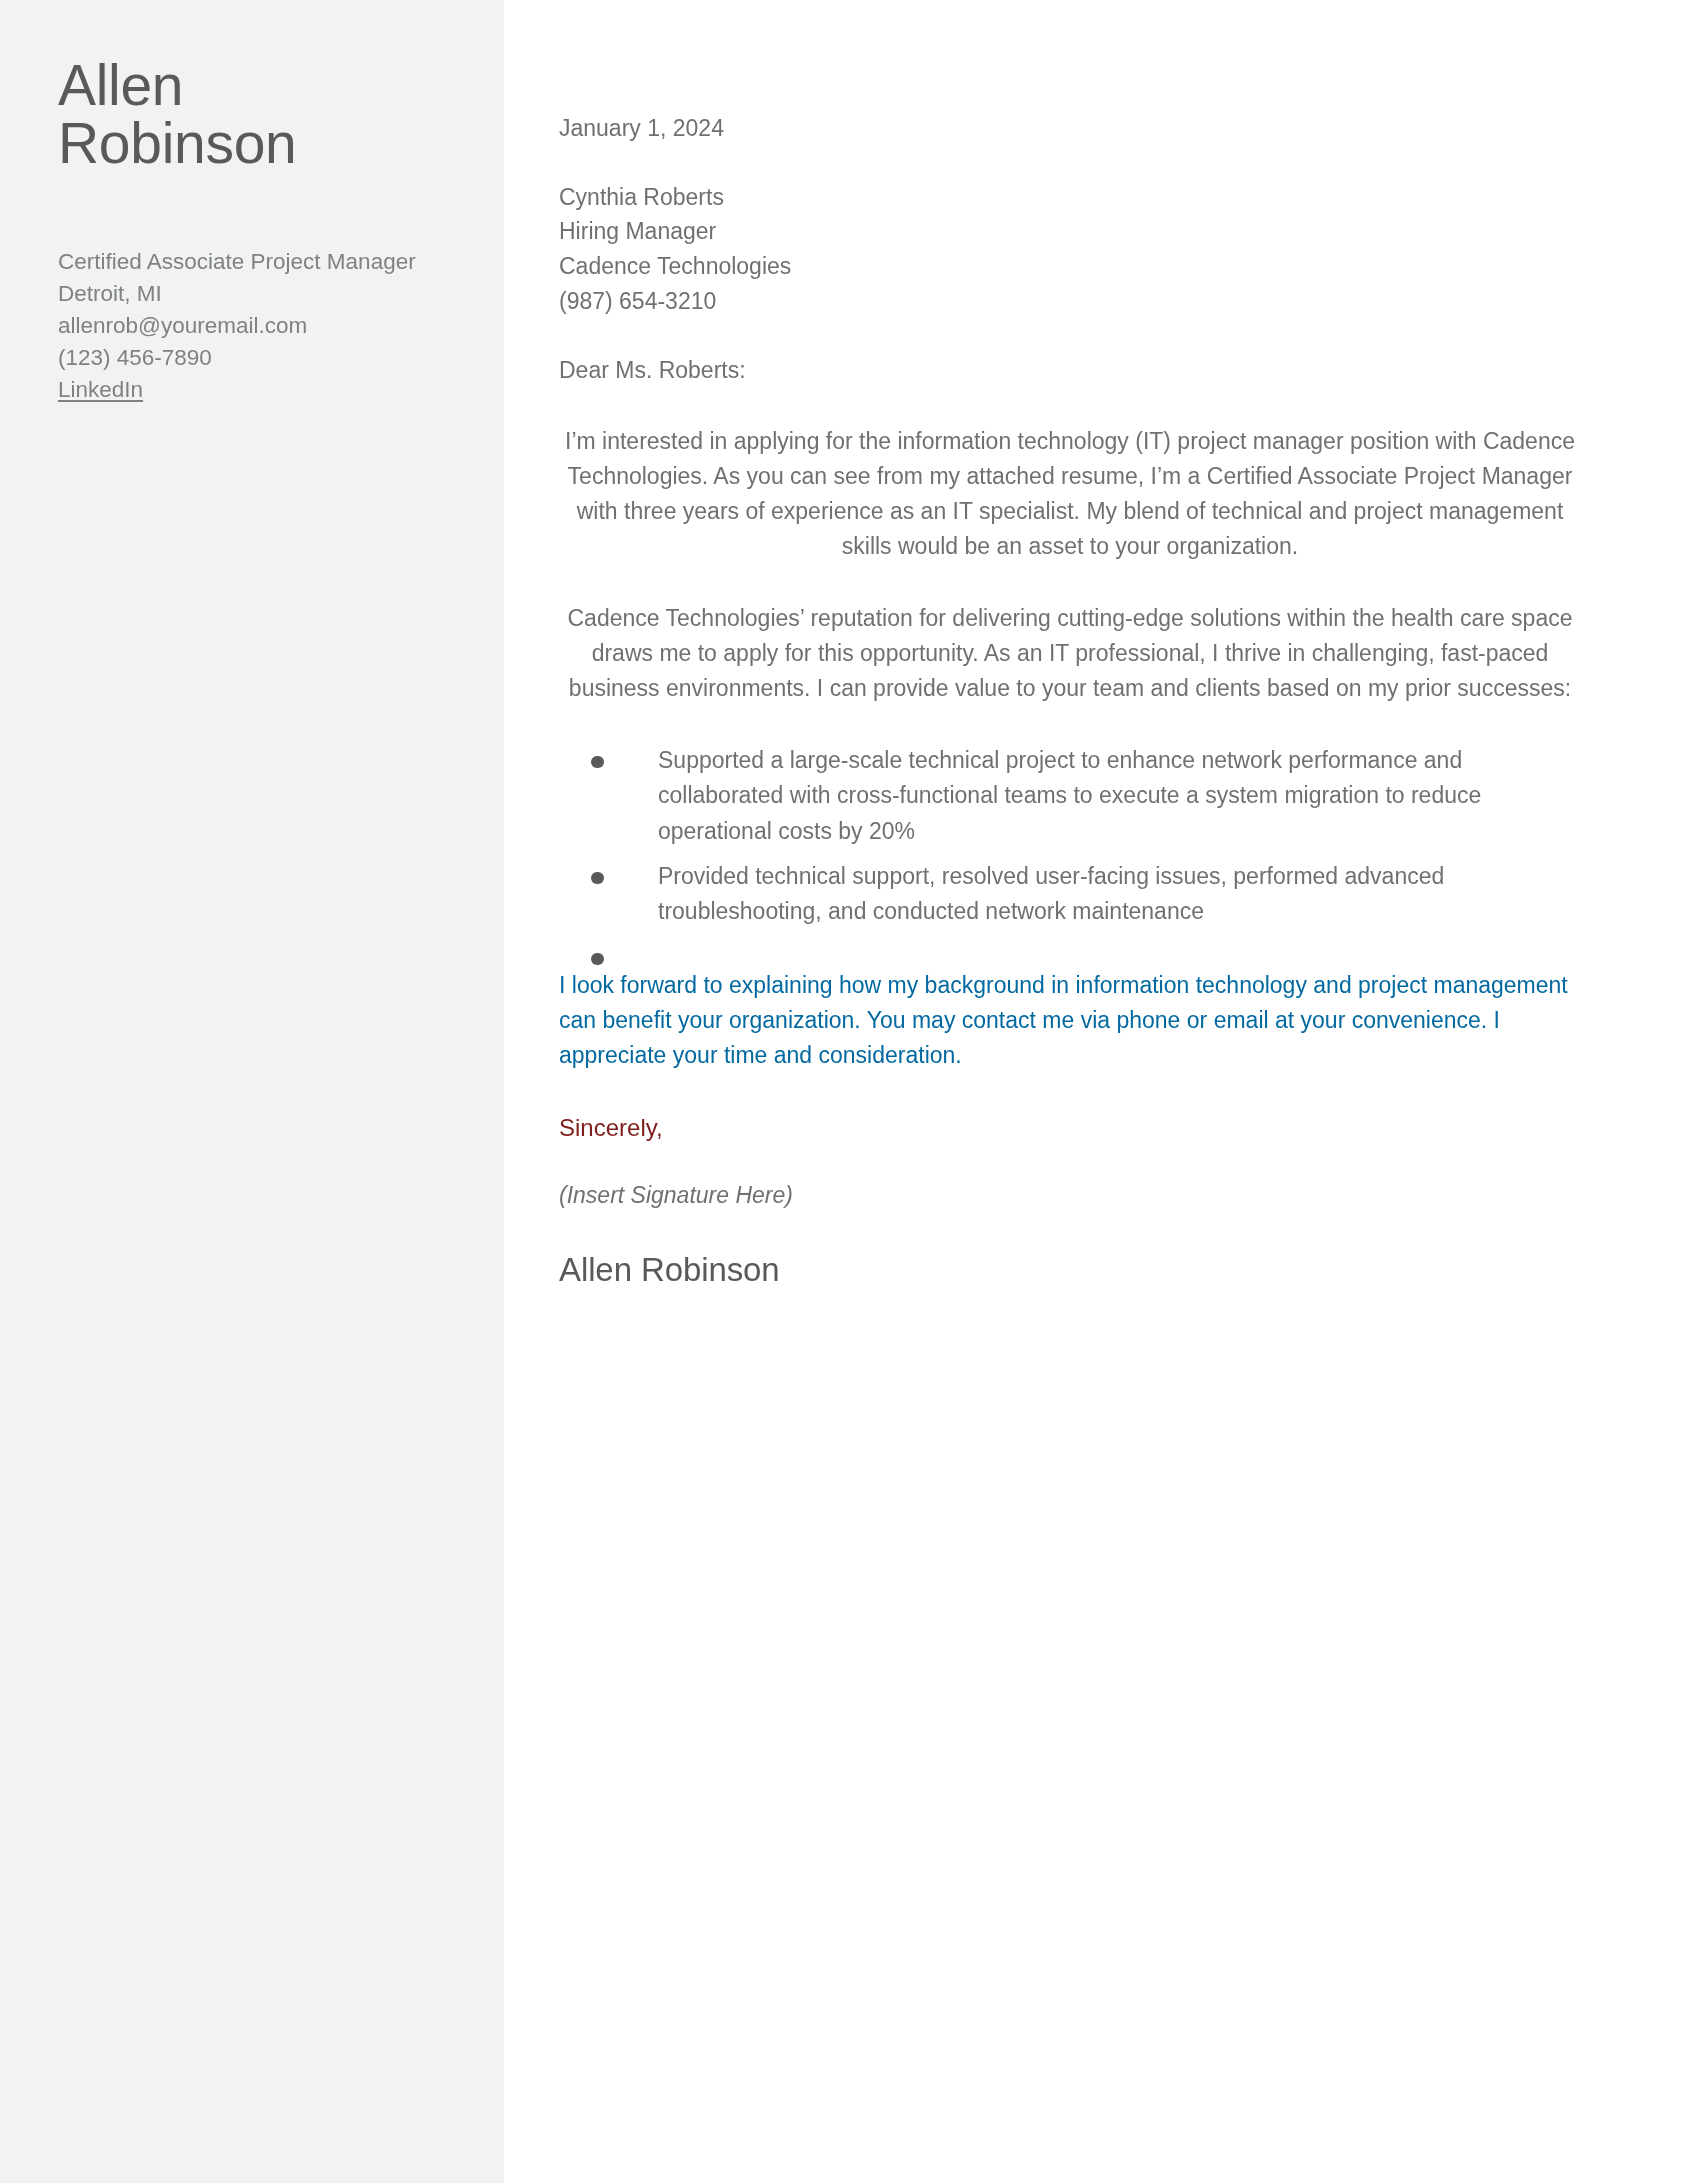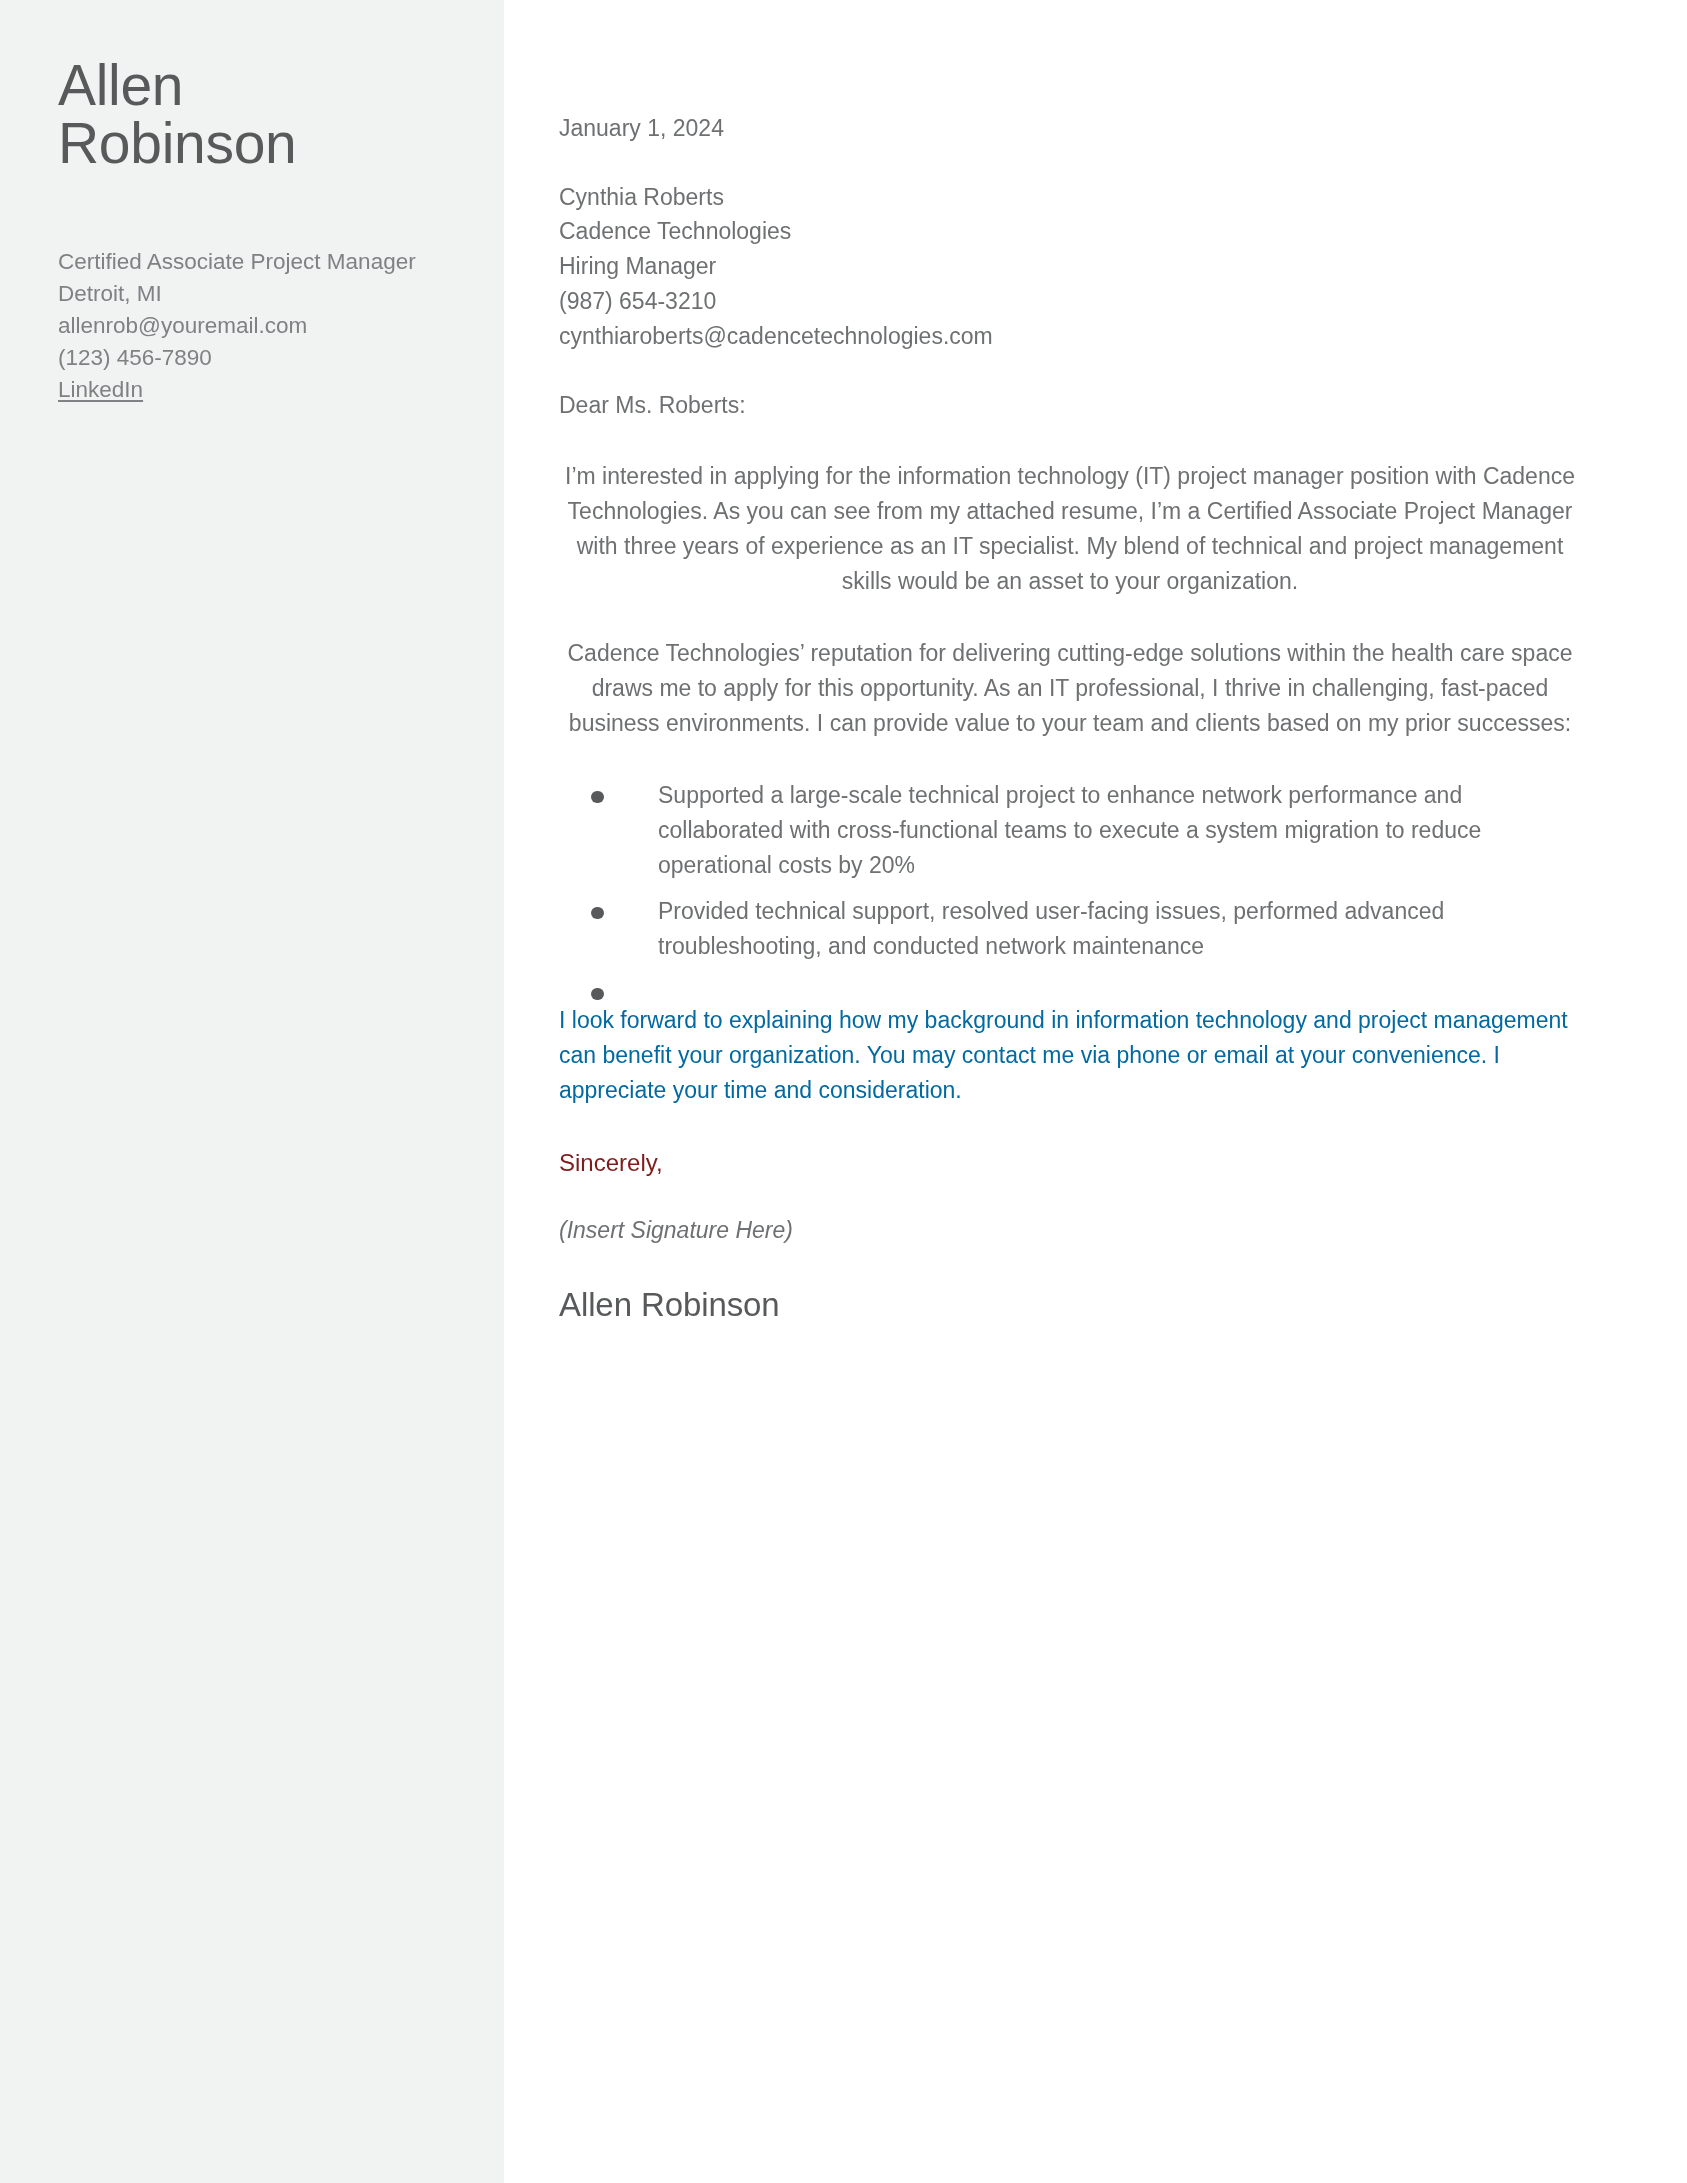--- a/index.html
+++ b/index.html
@@ -176,24 +176,23 @@
     </div>
 
   </aside>
 
   <main class="letter">
 
     <p class="letter-date">January 1, 2024</p>
 
     <div class="recipient-block">
       <span class="recipient-line">Cynthia Roberts</span>
+      <span class="recipient-line">Hiring Manager</span>
       <span class="recipient-line">Cadence Technologies</span>
-      <span class="recipient-line">Hiring Manager</span>
       <span class="recipient-line">(987) 654-3210</span>
-      <span class="recipient-line">cynthiaroberts@cadencetechnologies.com</span>
     </div>
 
     <p class="salutation">Dear Ms. Roberts:</p>
 
     <p class="body-paragraph">I’m interested in applying for the information technology (IT) project manager position with Cadence Technologies. As you can see from my attached resume, I’m a Certified Associate Project Manager with three years of experience as an IT specialist. My blend of technical and project management skills would be an asset to your organization.</p>
 
     <p class="body-paragraph">Cadence Technologies’ reputation for delivering cutting-edge solutions within the health care space draws me to apply for this opportunity. As an IT professional, I thrive in challenging, fast-paced business environments. I can provide value to your team and clients based on my prior successes:</p>
 
     <ul class="bullet-list">
       <li class="bullet-item">

